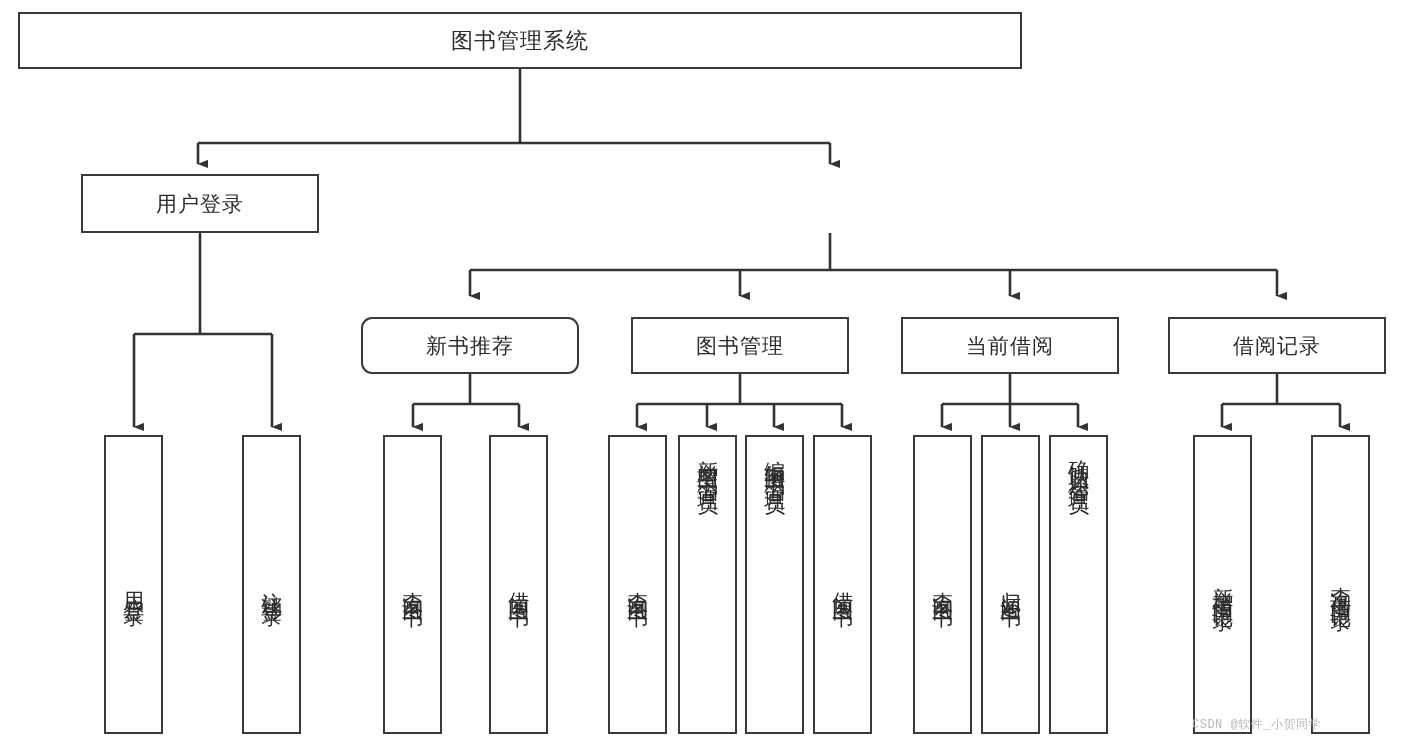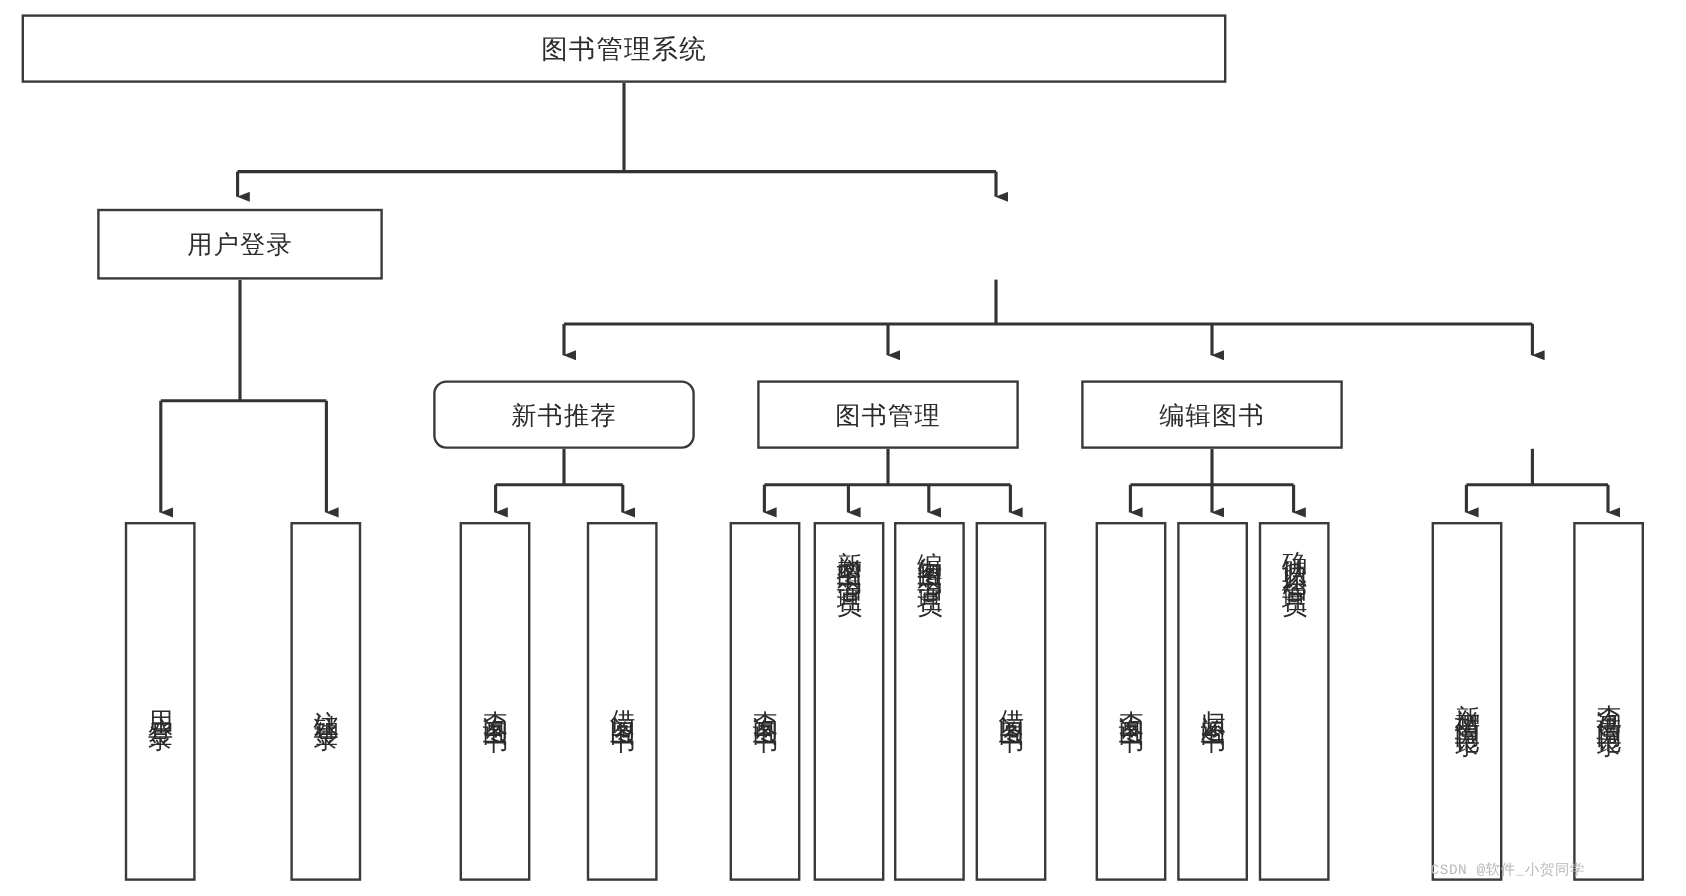--- a/index.html
+++ b/index.html
@@ -138,21 +138,24 @@
     <span>用户登录</span>
   </div>
 
   <div class="node horiz" style="left:361px; top:317px; width:218px; height:57px;border-radius:11px;">
     <span>新书推荐</span>
   </div>
   <div class="node horiz" style="left:631px; top:317px; width:218px; height:57px;">
     <span>图书管理</span>
   </div>
   <div class="node horiz" style="left:901px; top:317px; width:218px; height:57px;">
-    <span>编辑图书</span>
+    <span>当前借阅</span>
+  </div>
+  <div class="node horiz" style="left:1168px; top:317px; width:218px; height:57px;">
+    <span>借阅记录</span>
   </div>
 
   <div class="node vert centered" style="left:104px; top:435px; width:59px; height:299px;">
     <span class="vlabel">用户登录</span>
   </div>
   <div class="node vert centered" style="left:242px; top:435px; width:59px; height:299px;">
     <span class="vlabel">注销登录</span>
   </div>
 
   <div class="node vert centered" style="left:383px; top:435px; width:59px; height:299px;">

